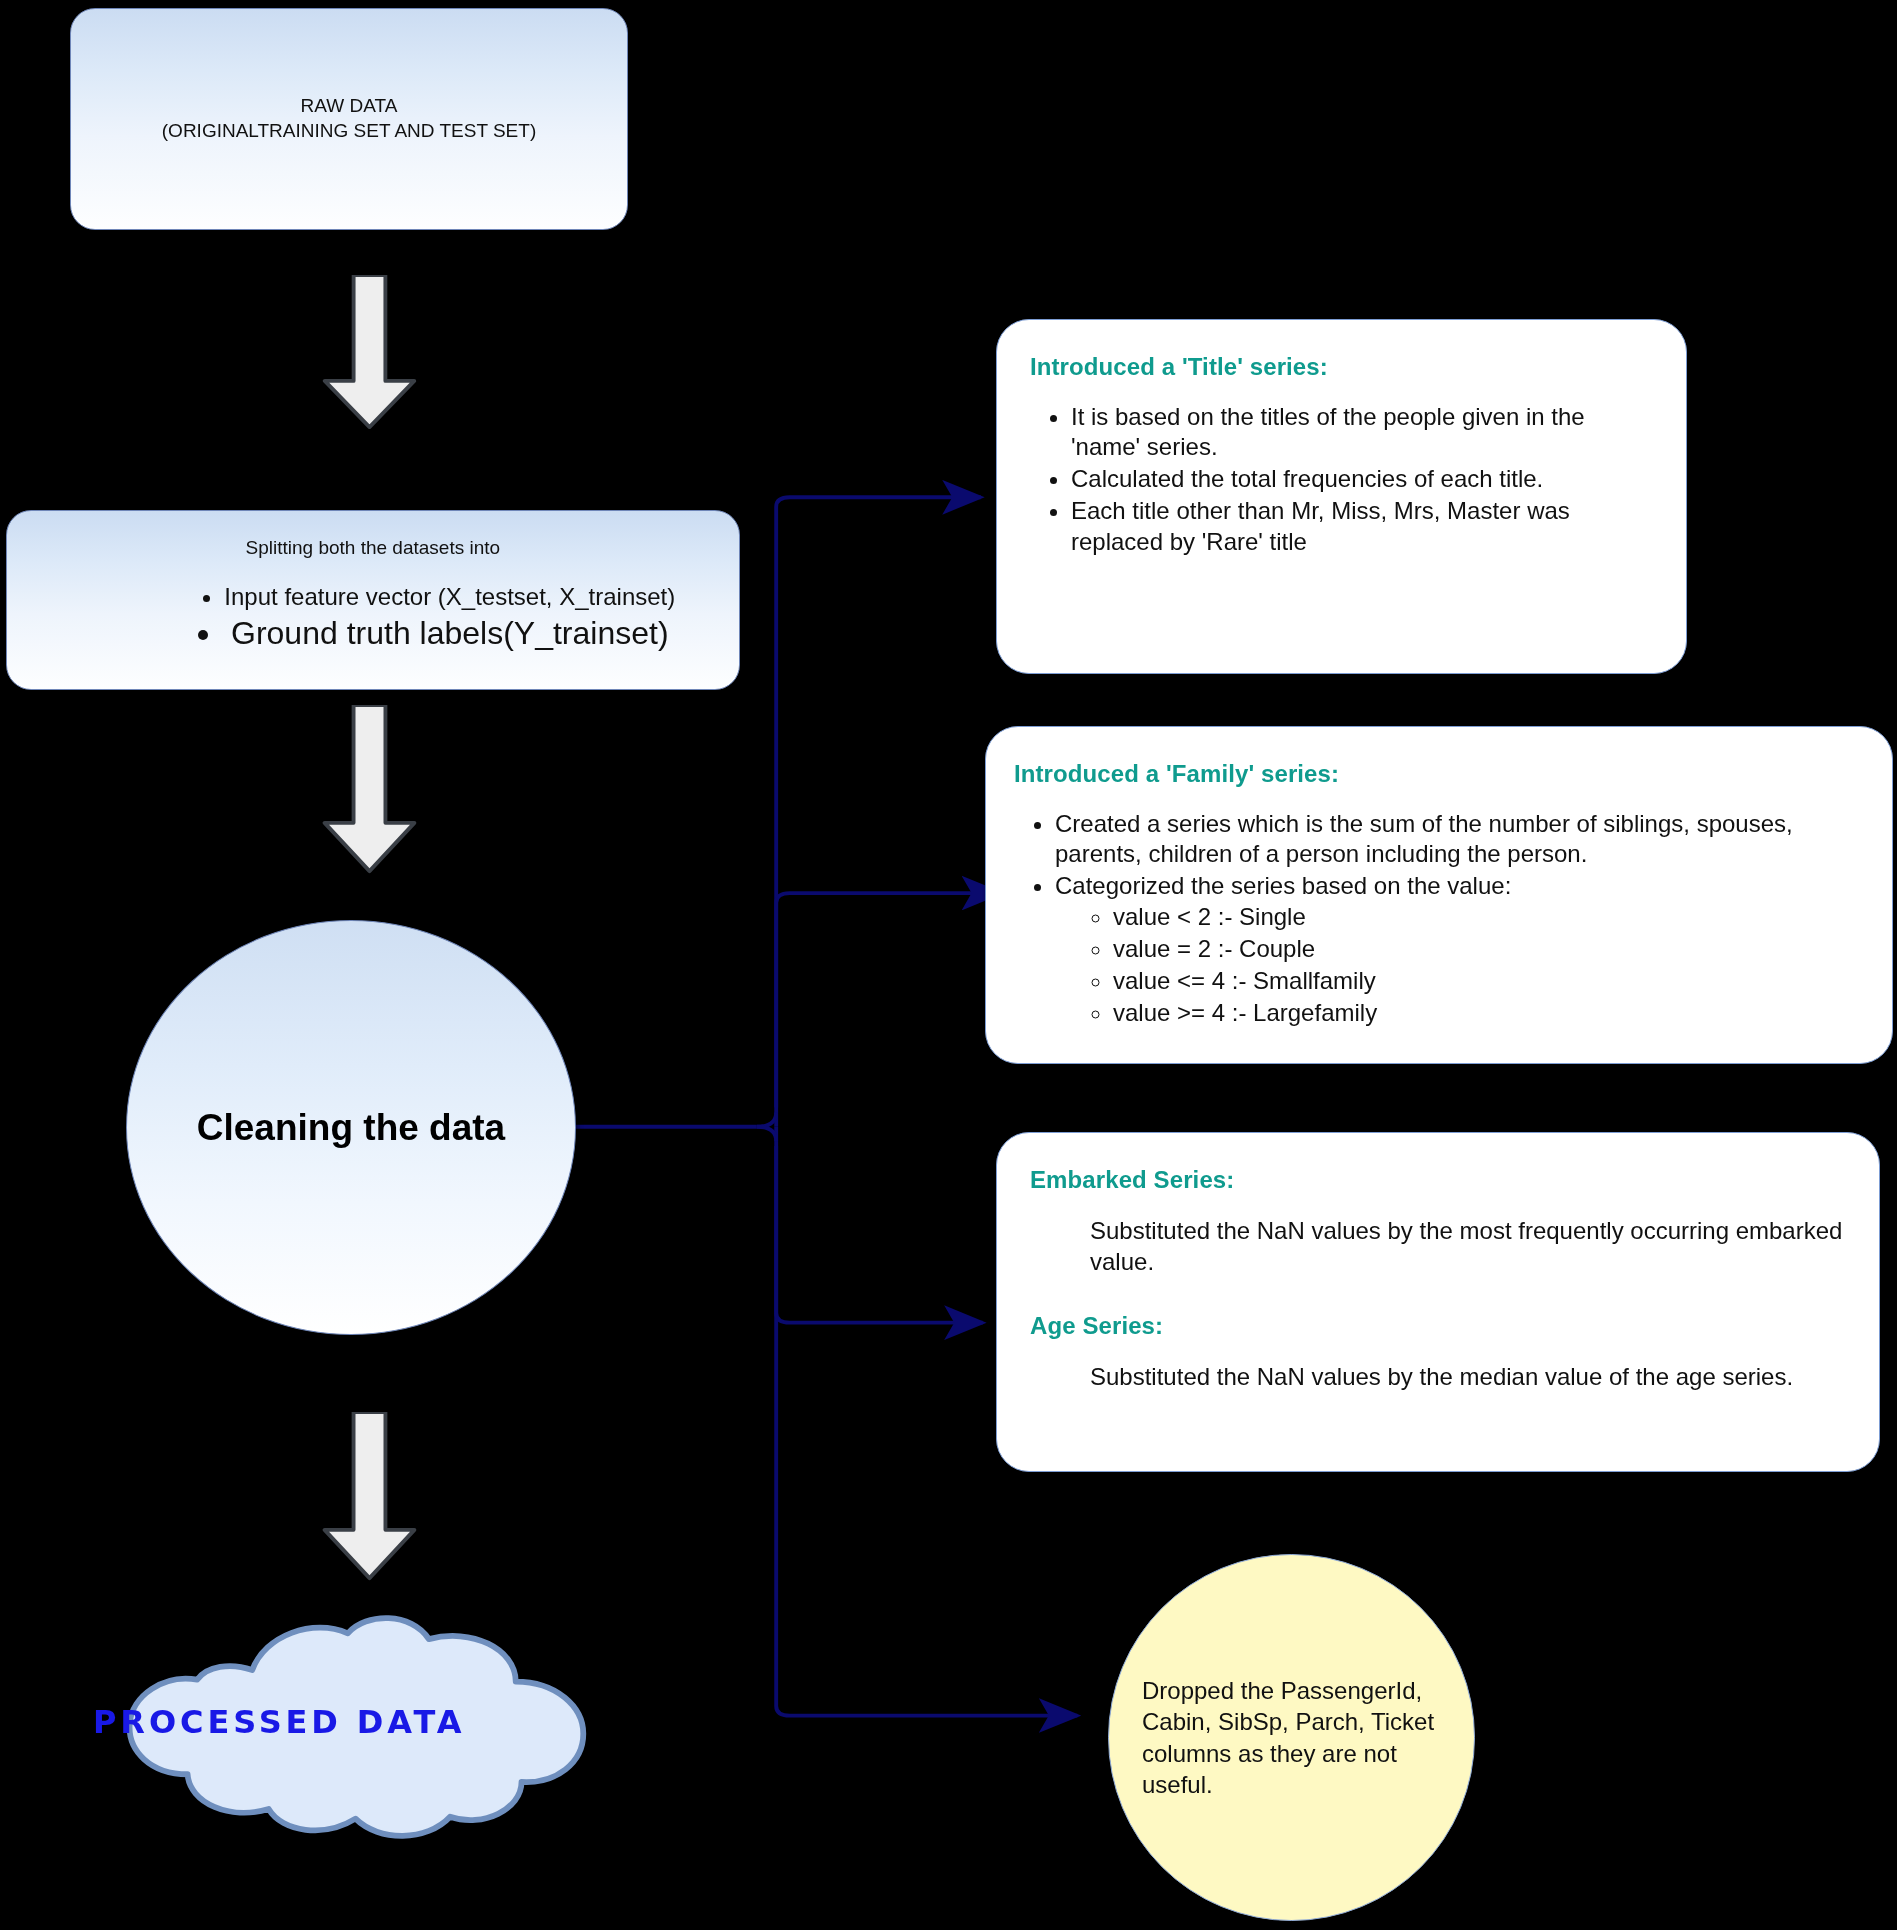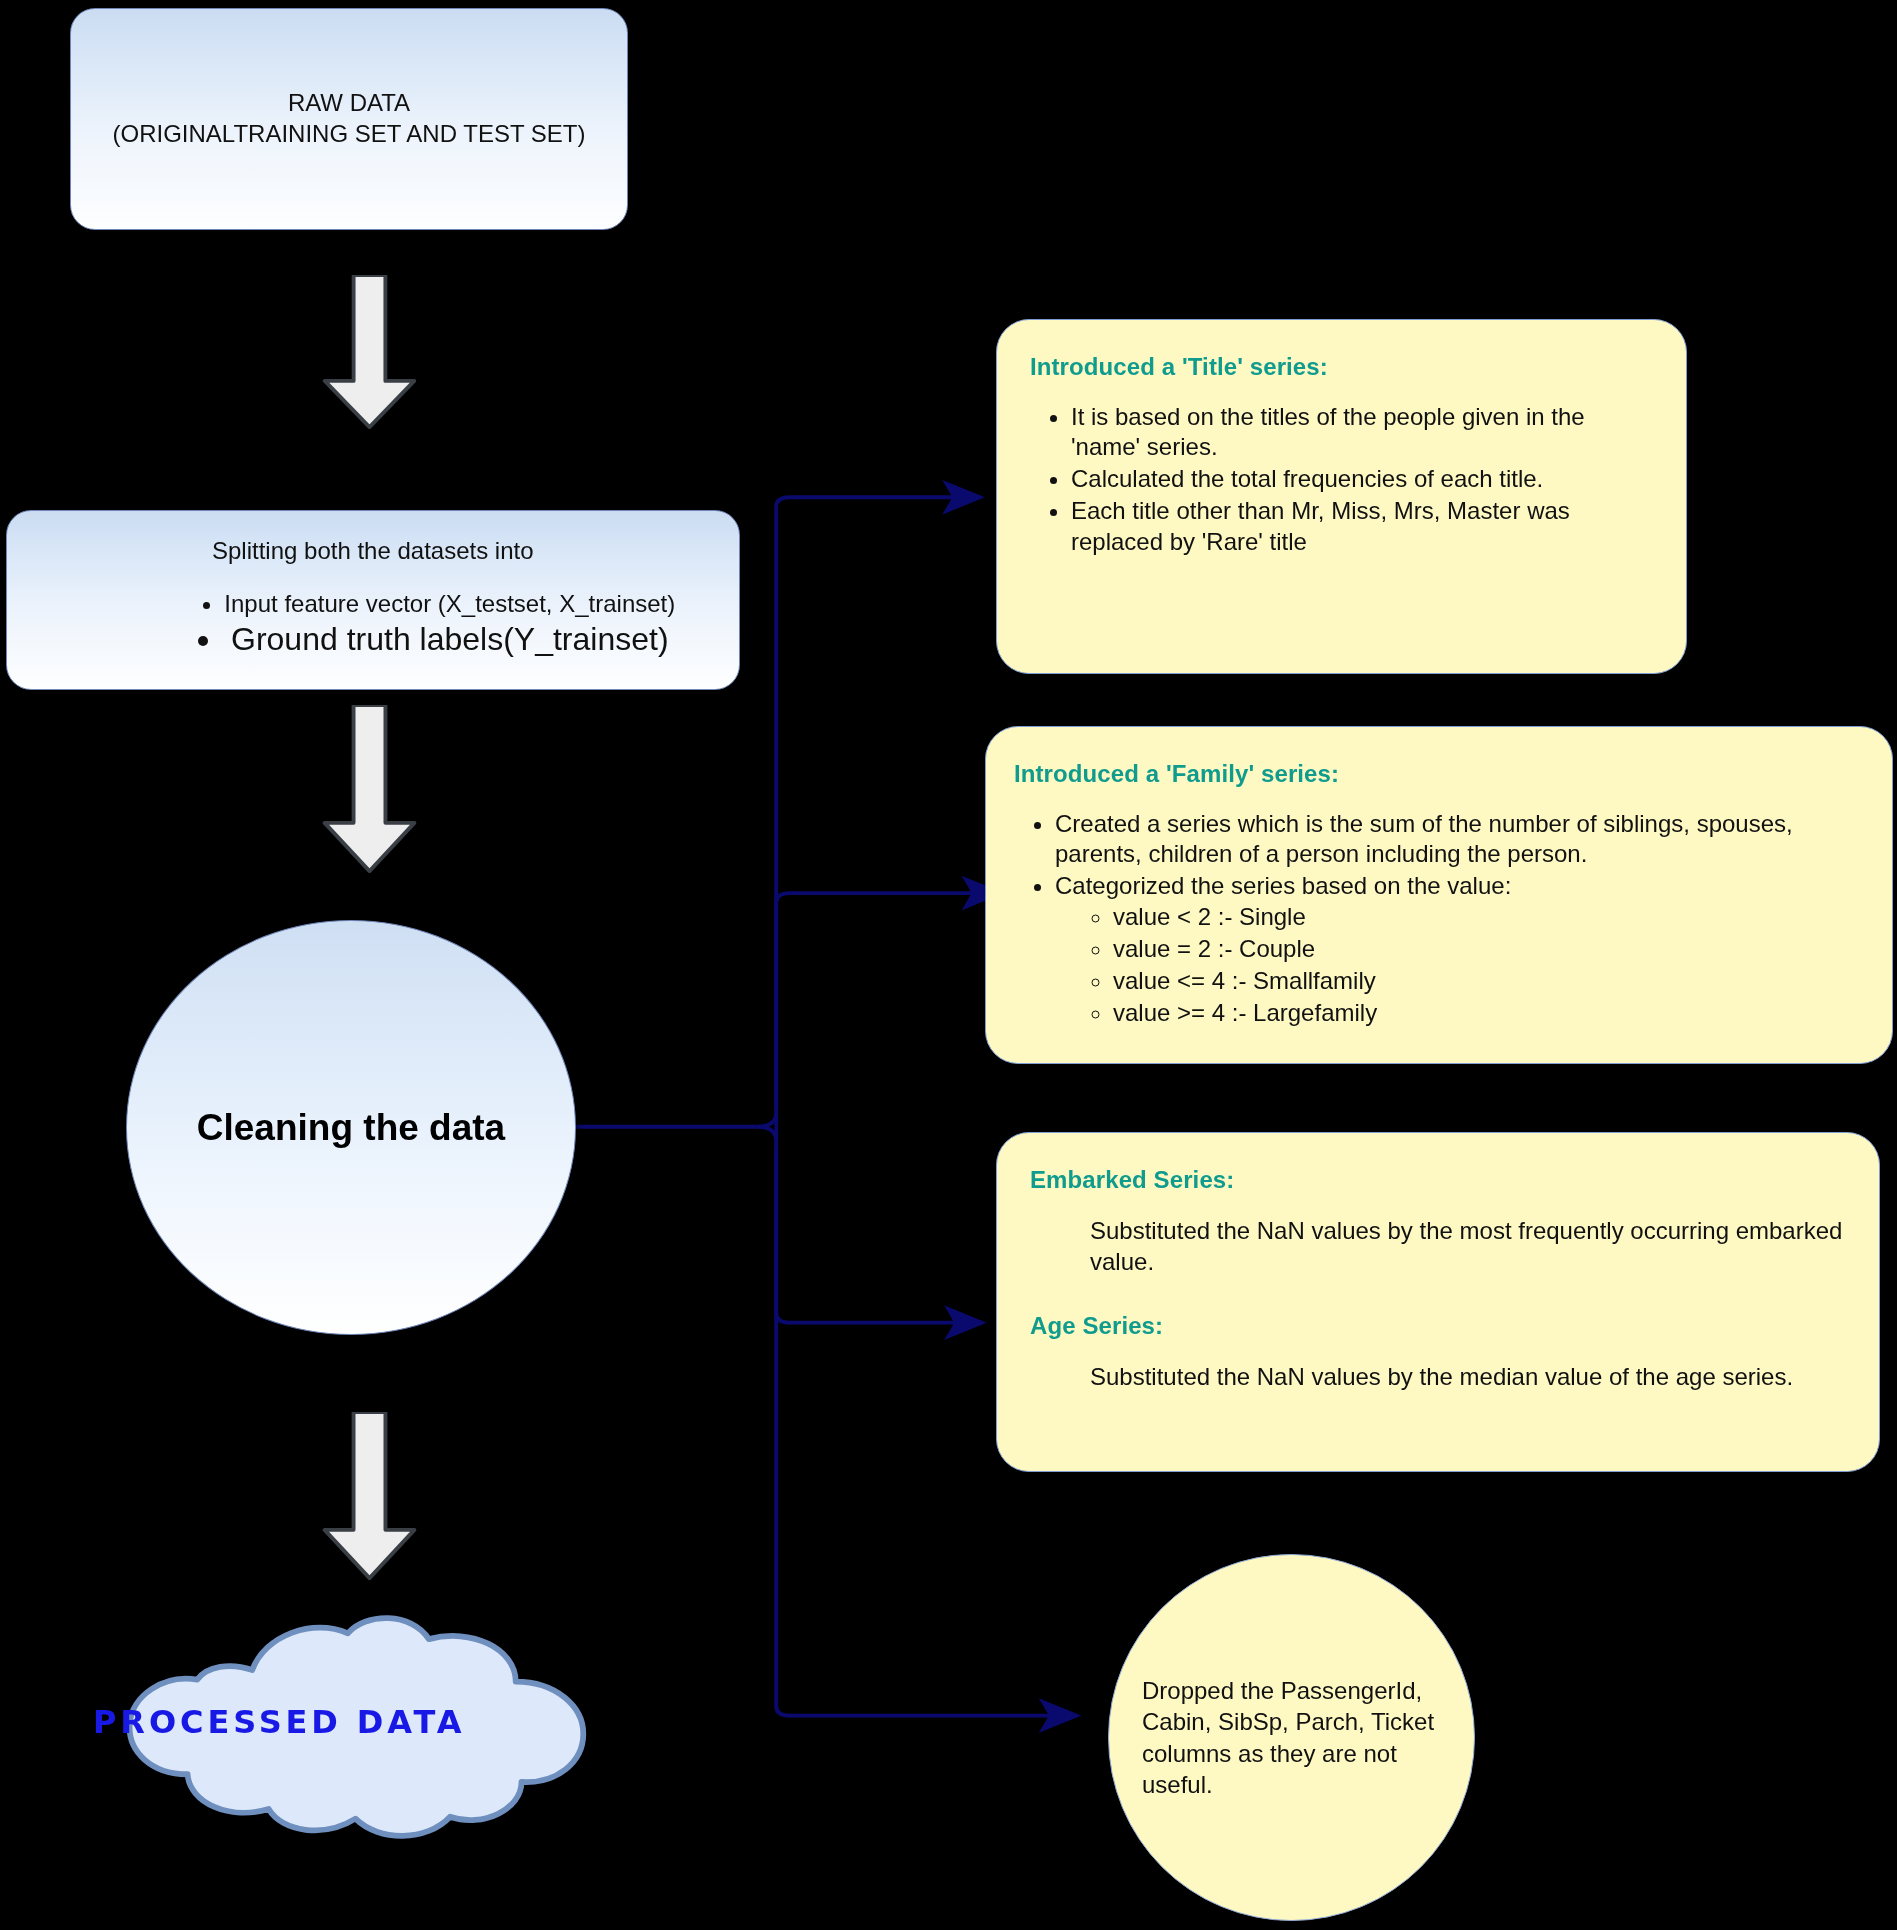--- a/index.html
+++ b/index.html
@@ -19,32 +19,32 @@
     border: 1.9px solid #6f86b8;
     border-radius: 25px;
     background: linear-gradient(to bottom, #cbdcf2 0%, #dce9f8 28%, #eef4fc 58%, #fdfeff 100%);
     box-shadow: 1.9px 2.9px 3.9px rgba(0,0,0,0.55);
     display: flex;
     flex-direction: column;
     align-items: center;
     color: #111;
   }
   .proc-title {
-    font-size: 24px;
+    font-size: 19px;
     line-height: 1.28;
     text-align: center;
     color: #111;
   }
 
   
   .info-box {
     position: absolute;
     border: 1.9px solid #7d9dd4;
     border-radius: 33px;
-    background: #fef9c3;
+    background: #ffffff;
     box-shadow: 1.9px 2.9px 3.9px rgba(0,0,0,0.5);
     padding: 33px 33px 19.3px 33px;
     color: #111;
   }
   .info-head {
     font-size: 24px;
     font-weight: bold;
     color: #0f9b8e;
     margin-bottom: 21px;
     letter-spacing: 0.1px;

